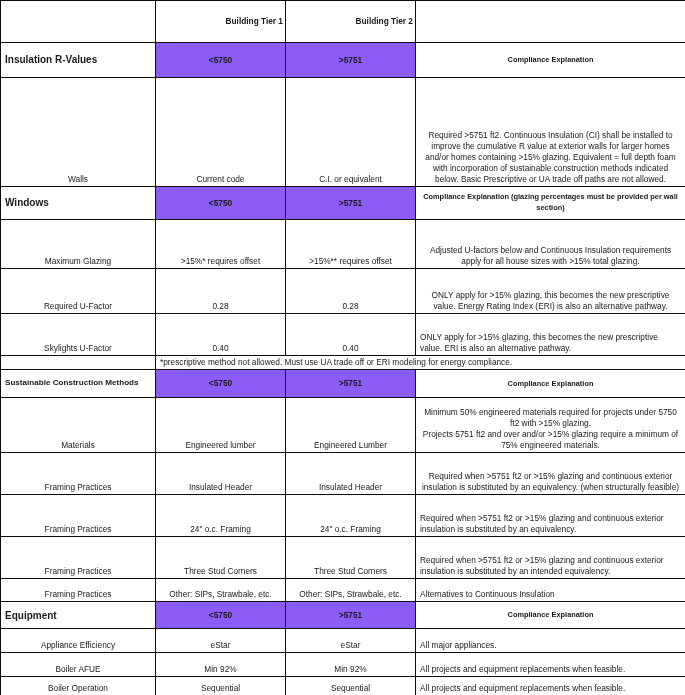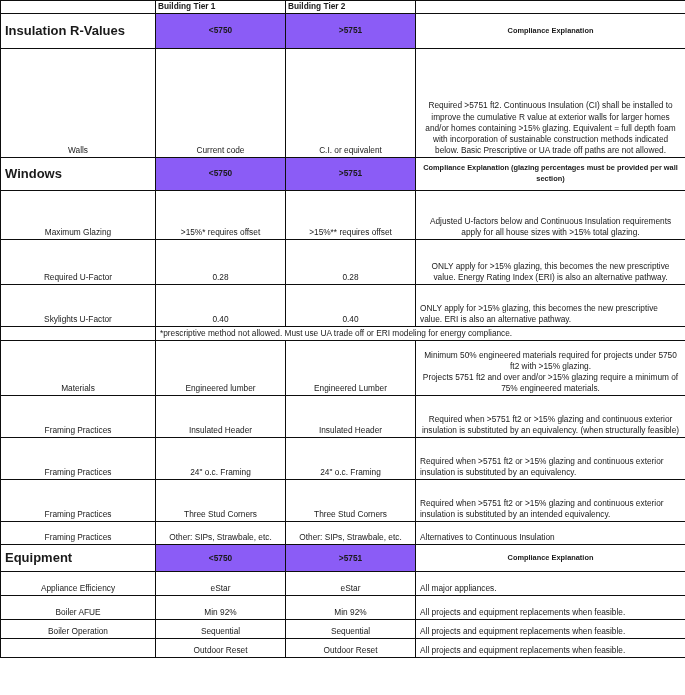--- a/index.html
+++ b/index.html
@@ -43,41 +43,41 @@
 
   
   .lbl-center { text-align: center; }
   .lbl-left   { text-align: left; }
   .val        { text-align: center; }
   .exp        { text-align: center; vertical-align: top; padding-top: 3px; }
   .exp-mid    { text-align: left; vertical-align: bottom; }
 
   
   tr.section-row td { font-weight: bold; }
-  tr.section-row td.lbl-left { font-size: 13px; vertical-align: middle; }
+  tr.section-row td.lbl-left { font-size: 10px; vertical-align: middle; }
   tr.section-row td.val {
     background: #8b5cf6;
     vertical-align: middle;
     font-size: 8.3px;
   }
   tr.section-row td.exp {
     font-weight: bold;
     font-size: 7.4px;
     vertical-align: middle;
     padding-top: 1px;
   }
   tr.section-row td.exp.two-line { line-height: 1.45; }
 
   
   tr.colhead-row td {
     font-weight: bold;
     font-size: 8.3px;
-    text-align: left;
-    vertical-align: middle;
-    padding: 0 2px;
+    text-align: right;
+    vertical-align: middle;
+    padding: 15px 2px;
   }
   tr.colhead-row td.blank { border-left: 1px solid #0d0d0d; }
 
   
   tr.note-row td.note {
     text-align: left;
     vertical-align: middle;
     font-size: 8.3px;
   }
   tr.note-row td.note-blank { border-right: 1px solid #0d0d0d; }
@@ -142,20 +142,26 @@
         <td class="val vb">0.40</td>
         <td class="val vb">0.40</td>
         <td class="exp-mid">ONLY apply for &gt;15% glazing, this becomes the new prescriptive value. ERI is also an alternative pathway.</td>
       </tr>
 
       <tr class="note-row" style="height:13px;margin-top:36px;">
         <td class="note-blank"></td>
         <td class="note" colspan="3">*prescriptive method not allowed. Must use UA trade off or ERI modeling for energy compliance.</td>
       </tr>
 
+      <tr class="section-row" style="height:28px;">
+        <td class="lbl-left" style="font-size:8.1px;">Sustainable Construction Methods</td>
+        <td class="val">&lt;5750</td>
+        <td class="val">&gt;5751</td>
+        <td class="exp">Compliance Explanation</td>
+      </tr>
       <tr style="height:55px;">
         <td class="lbl-center vb">Materials</td>
         <td class="val vb">Engineered lumber</td>
         <td class="val vb">Engineered Lumber</td>
         <td class="exp" style="white-space:pre-line;">Minimum 50% engineered materials required for projects under 5750 ft2 with &gt;15% glazing.
 Projects 5751 ft2 and over and/or &gt;15% glazing require a minimum of 75% engineered materials.</td>
       </tr>
       <tr style="height:42px;">
         <td class="lbl-center vb">Framing Practices</td>
         <td class="val vb">Insulated Header</td>

